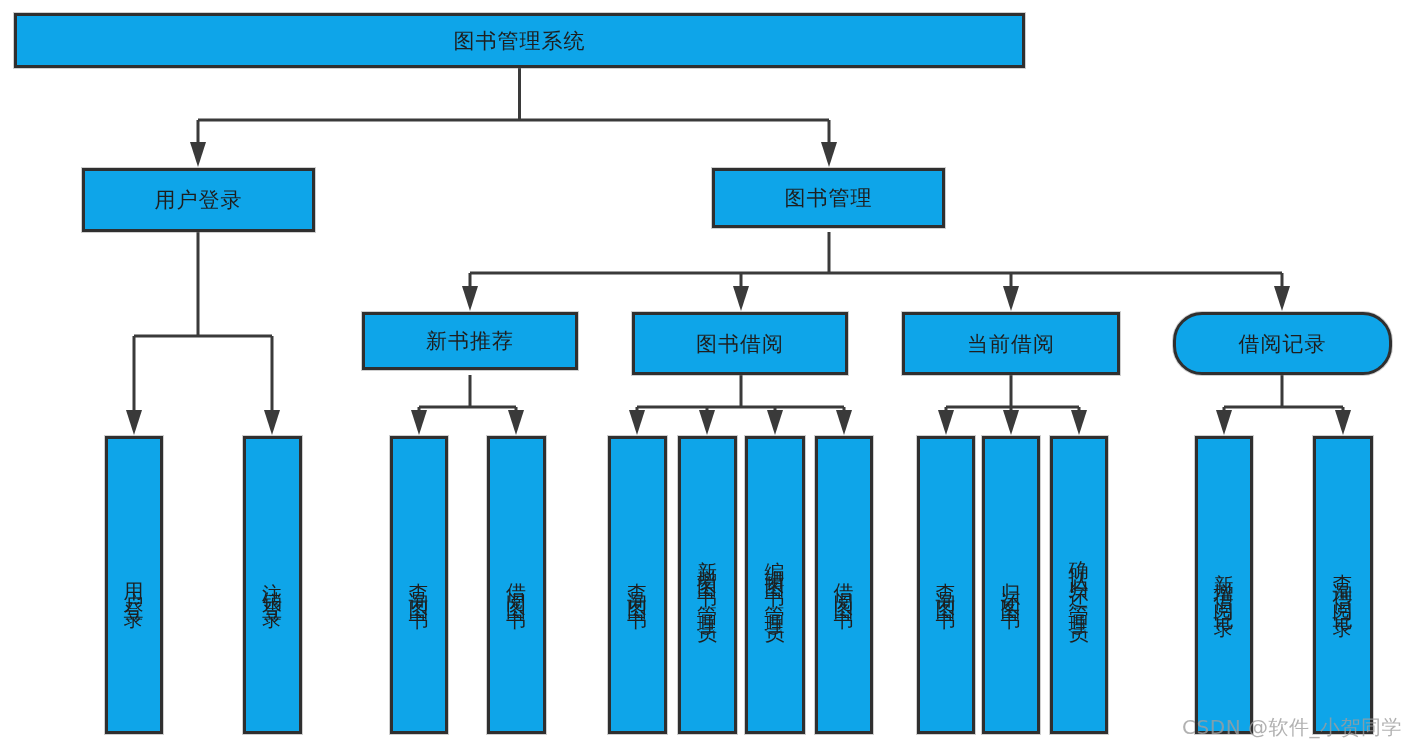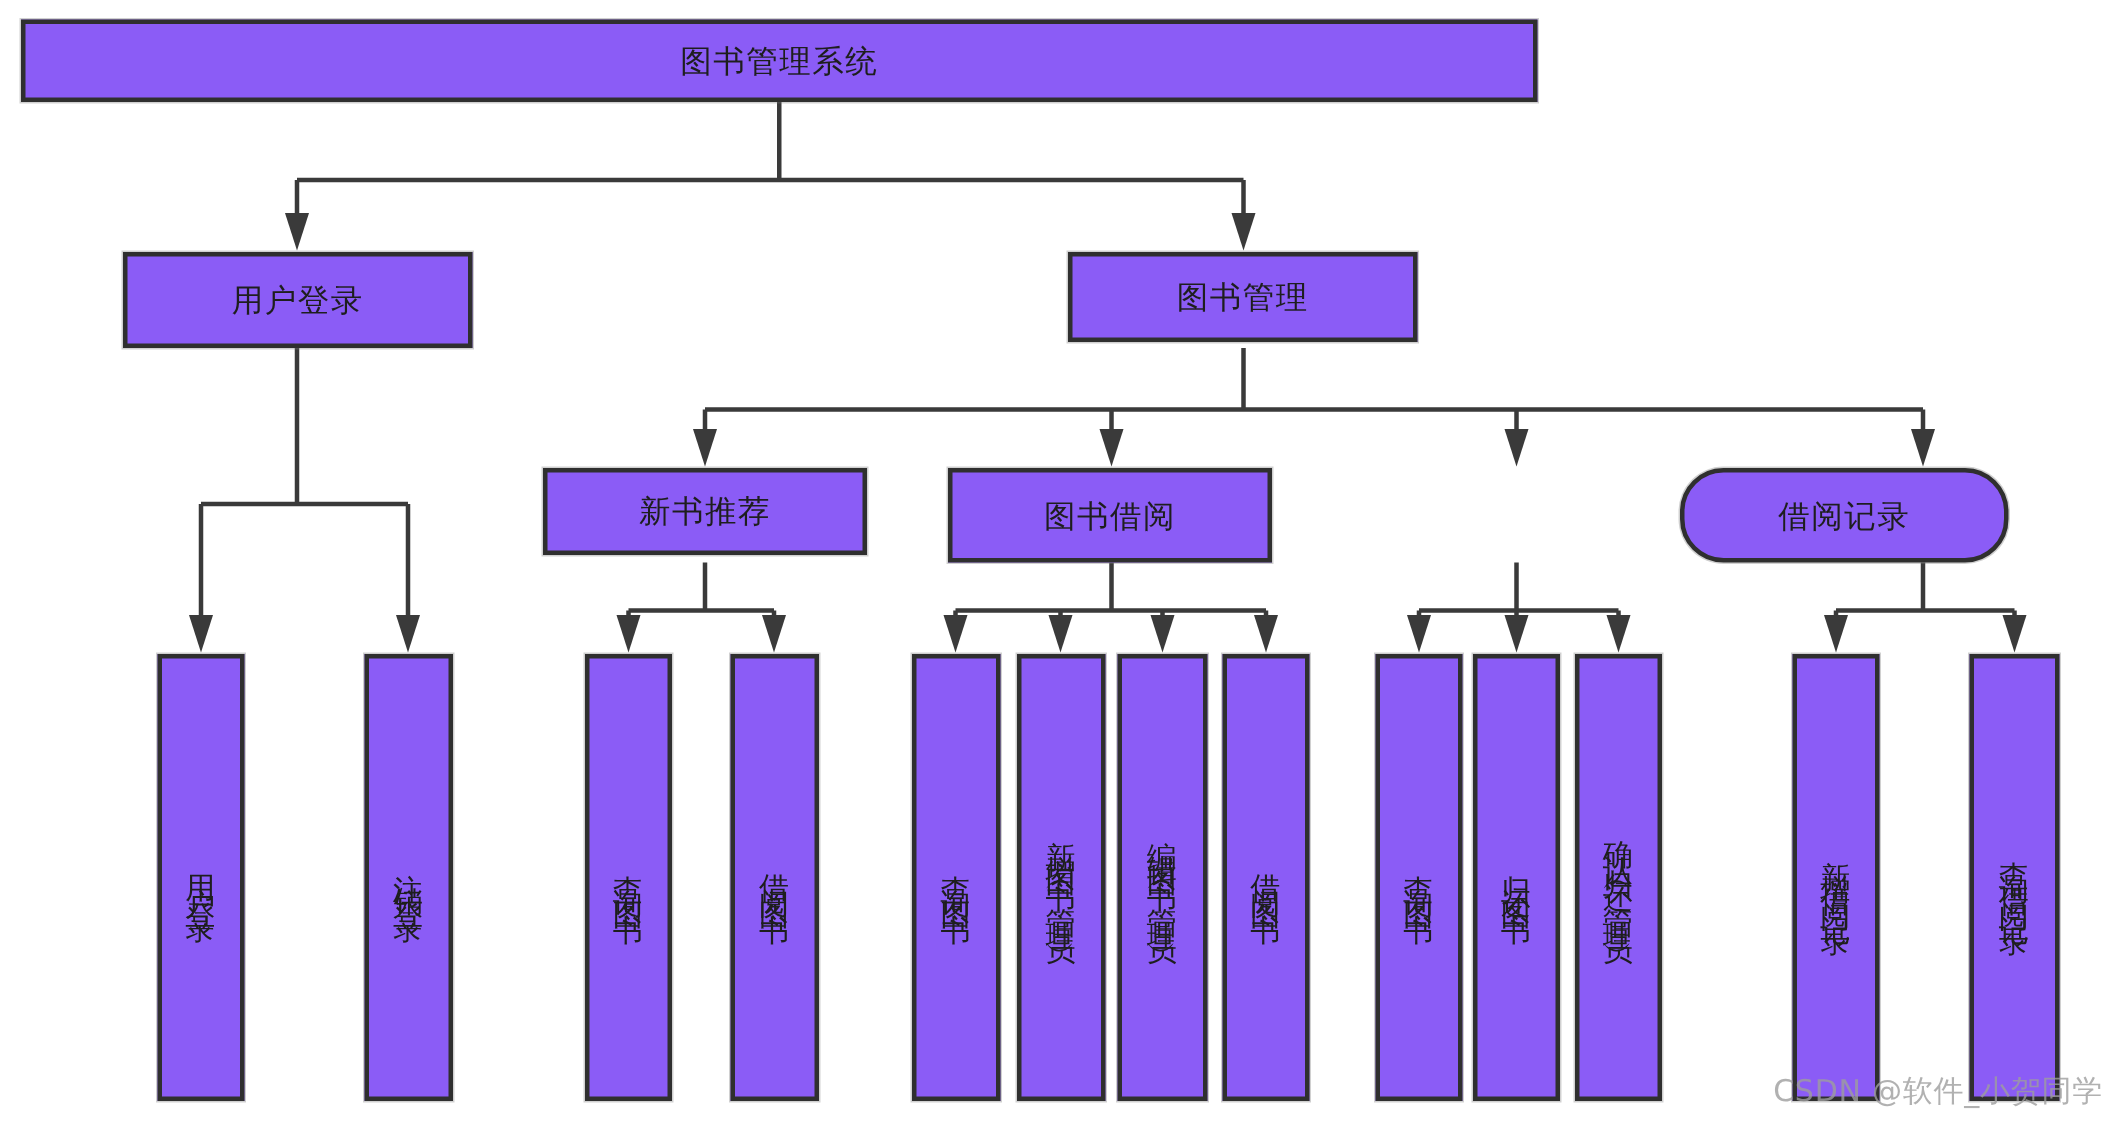--- a/index.html
+++ b/index.html
@@ -13,21 +13,21 @@
   }
   .wires {
     position: absolute;
     left: 0; top: 0;
     width: 1405px; height: 747px;
     z-index: 1;
   }
   .node {
     position: absolute;
     box-sizing: border-box;
-    background: #8b5cf6;
+    background: #0ea5e9;
     border: 3px solid #2f2f2f;
     display: flex;
     align-items: center;
     justify-content: center;
     color: #1e1e1e;
     z-index: 2;
     box-shadow: 0 0 0 1px rgba(120,120,120,0.35);
   }
   .node.h {
     font-size: 21px;
@@ -104,21 +104,22 @@
     </g>
   </svg>
 
   <div class="node h" style="left:14px; top:13px; width:1011px; height:55px;">图书管理系统</div>
 
   <div class="node h" style="left:82px; top:168px; width:233px; height:64px;">用户登录</div>
   <div class="node h" style="left:712px; top:168px; width:233px; height:60px;">图书管理</div>
 
   <div class="node h" style="left:362px; top:312px; width:216px; height:58px;">新书推荐</div>
   <div class="node h" style="left:632px; top:312px; width:216px; height:63px;font-family:Liberation Mono, monospace;">图书借阅</div>
-  <div class="node h" style="left:1120px; top:312px; width:219px; height:63px;border-radius:29px;">借阅记录</div>
+  <div class="node h" style="left:902px; top:312px; width:218px; height:63px;">当前借阅</div>
+  <div class="node h" style="left:1173px; top:312px; width:219px; height:63px;border-radius:29px;">借阅记录</div>
 
   <div class="node v" style="left:105px; top:436px; width:58px; height:298px;">用户登录</div>
   <div class="node v" style="left:243px; top:436px; width:59px; height:298px;">注销登录</div>
 
   <div class="node v" style="left:390px; top:436px; width:58px; height:298px;">查询图书</div>
   <div class="node v" style="left:487px; top:436px; width:59px; height:298px;">借阅图书</div>
 
   <div class="node v" style="left:608px; top:436px; width:59px; height:298px;">查询图书</div>
   <div class="node v" style="left:678px; top:436px; width:59px; height:298px;">新增图书（管理员）</div>
   <div class="node v" style="left:745px; top:436px; width:60px; height:298px;">编辑图书（管理员）</div>

